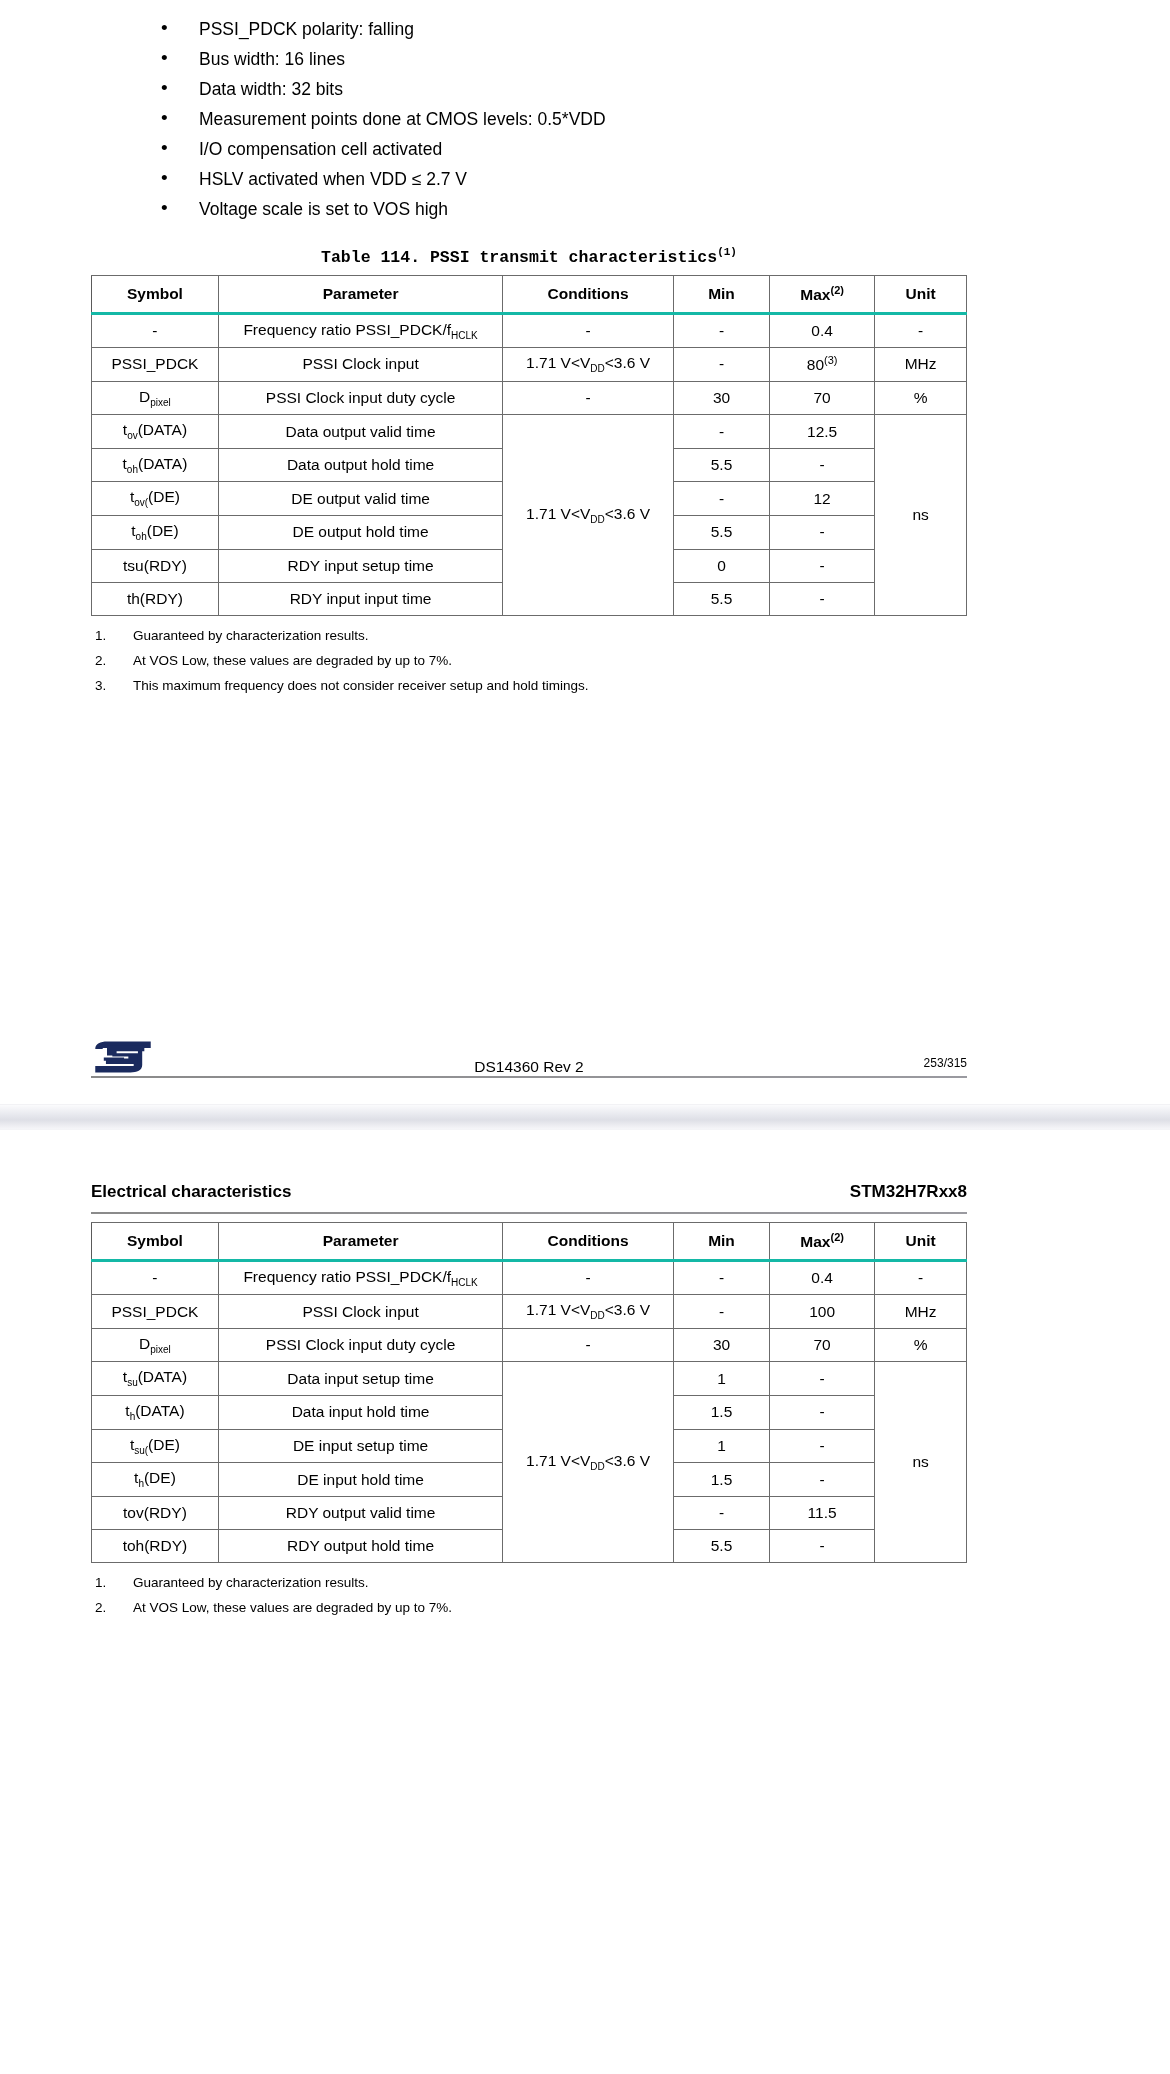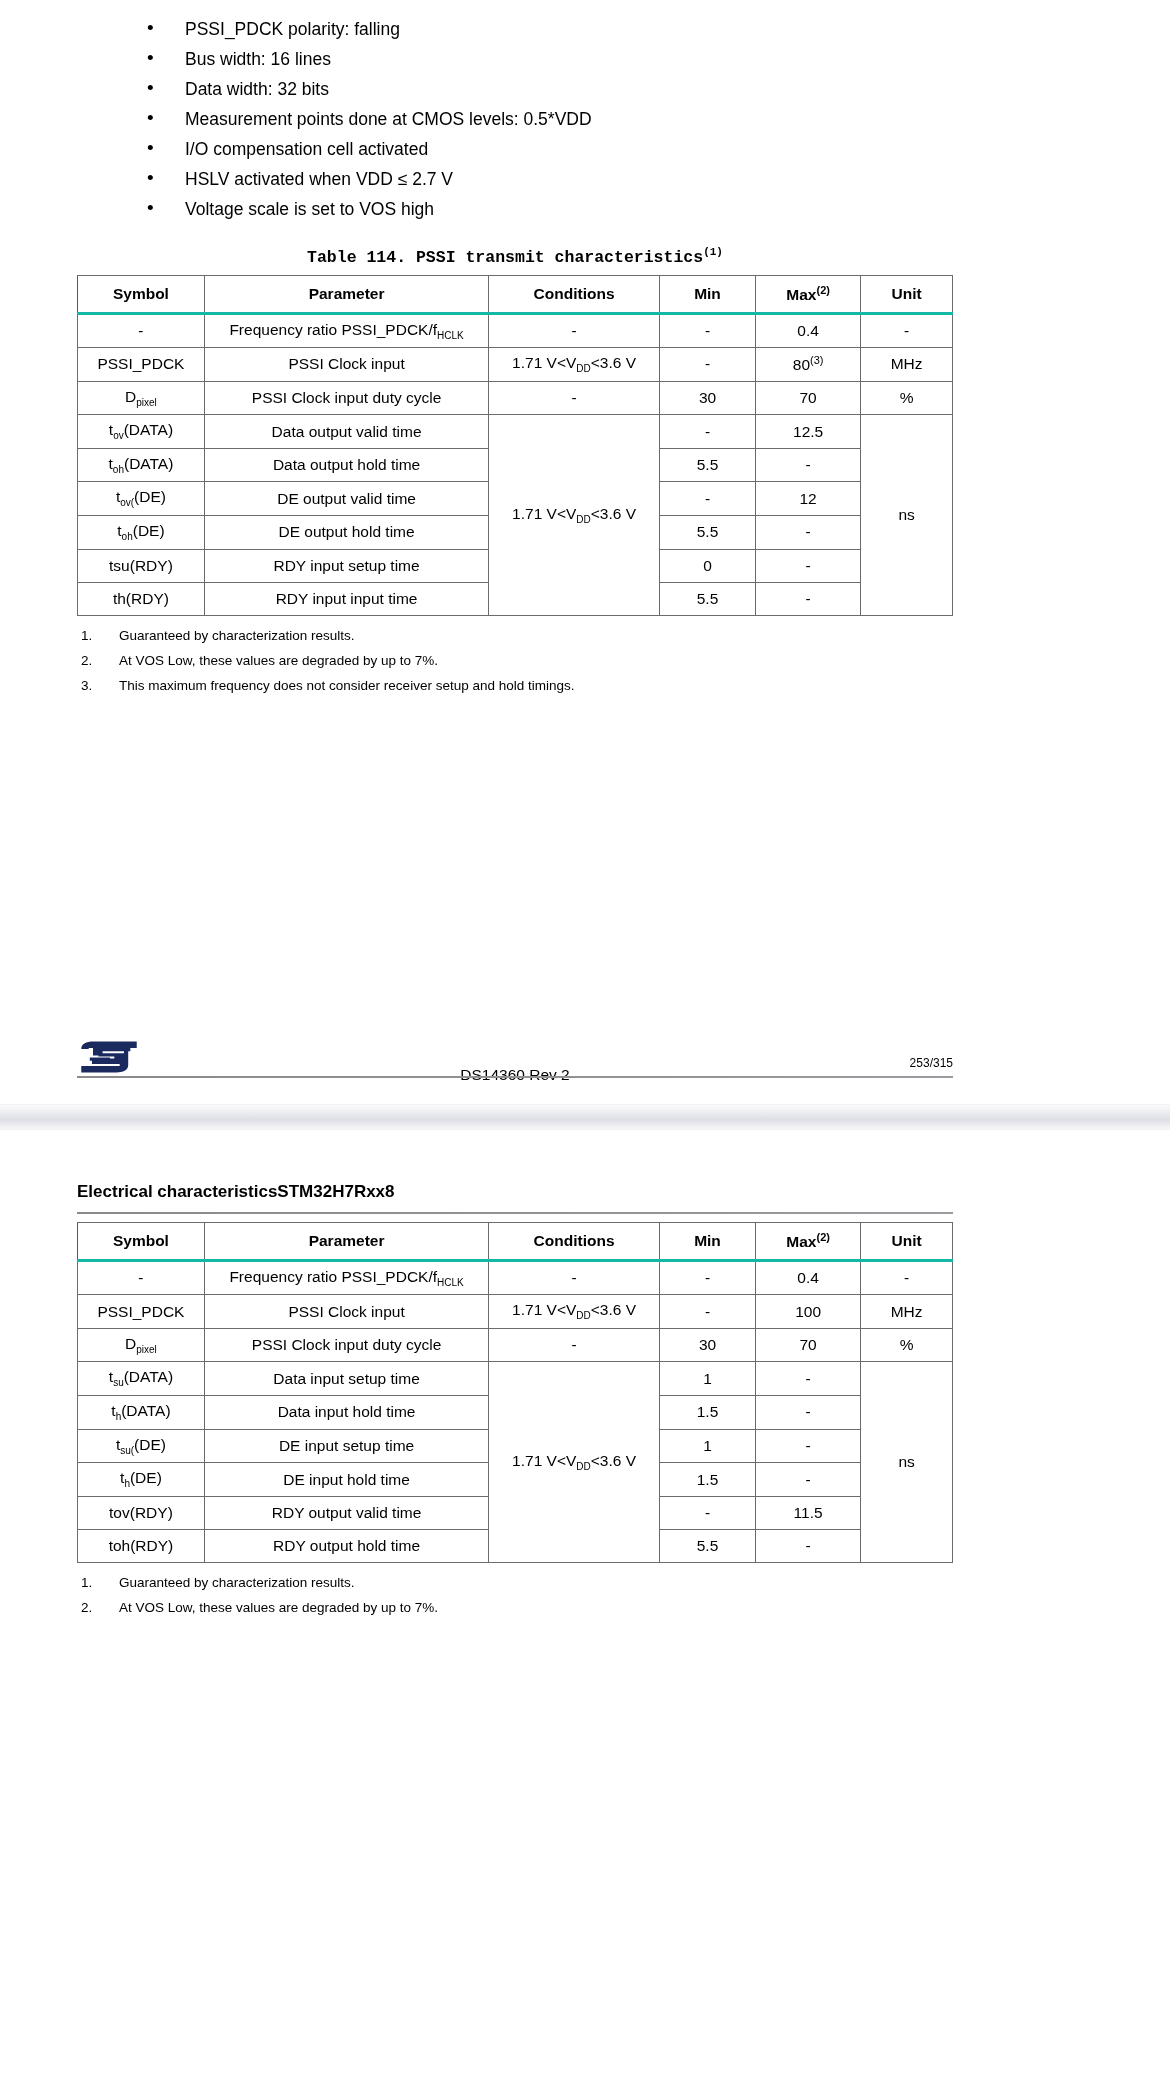--- a/index.html
+++ b/index.html
@@ -14,20 +14,21 @@
     position: relative;
     background: #ffffff;
     overflow: hidden;
   }
 
   
   .page {
     width: 1030px;
     background: #ffffff;
     position: relative;
+    margin-left: 14px;
   }
   .page-inner {
     padding: 0 77px;
   }
   .page-gap {
     width: 100%;
     height: 62px;
     background: #ffffff;
     position: relative;
   }
@@ -152,36 +153,37 @@
   .st-logo {
     width: 64px; height: 34px;
     display: block;
   }
   .footer-center {
     font-size: 15.5px;
     color: #000;
     position: absolute;
     left: 0; right: 0;
     text-align: center;
-    bottom: 2px;
+    bottom: 10px;
   }
   .footer-right {
     font-size: 12px;
     color: #000;
     padding-bottom: 4px;
   }
 
   
   .running-head {
     position: relative;
     padding-top: 34px;
     height: 74px;
   }
   .running-head .rh-row {
     display: flex;
+    justify-content: space-between;
     align-items: baseline;
     font-size: 17px;
     font-weight: bold;
     color: #000;
   }
   .running-head .rule {
     position: absolute;
     left: 0; right: 0;
     bottom: 8px;
     height: 2px;

